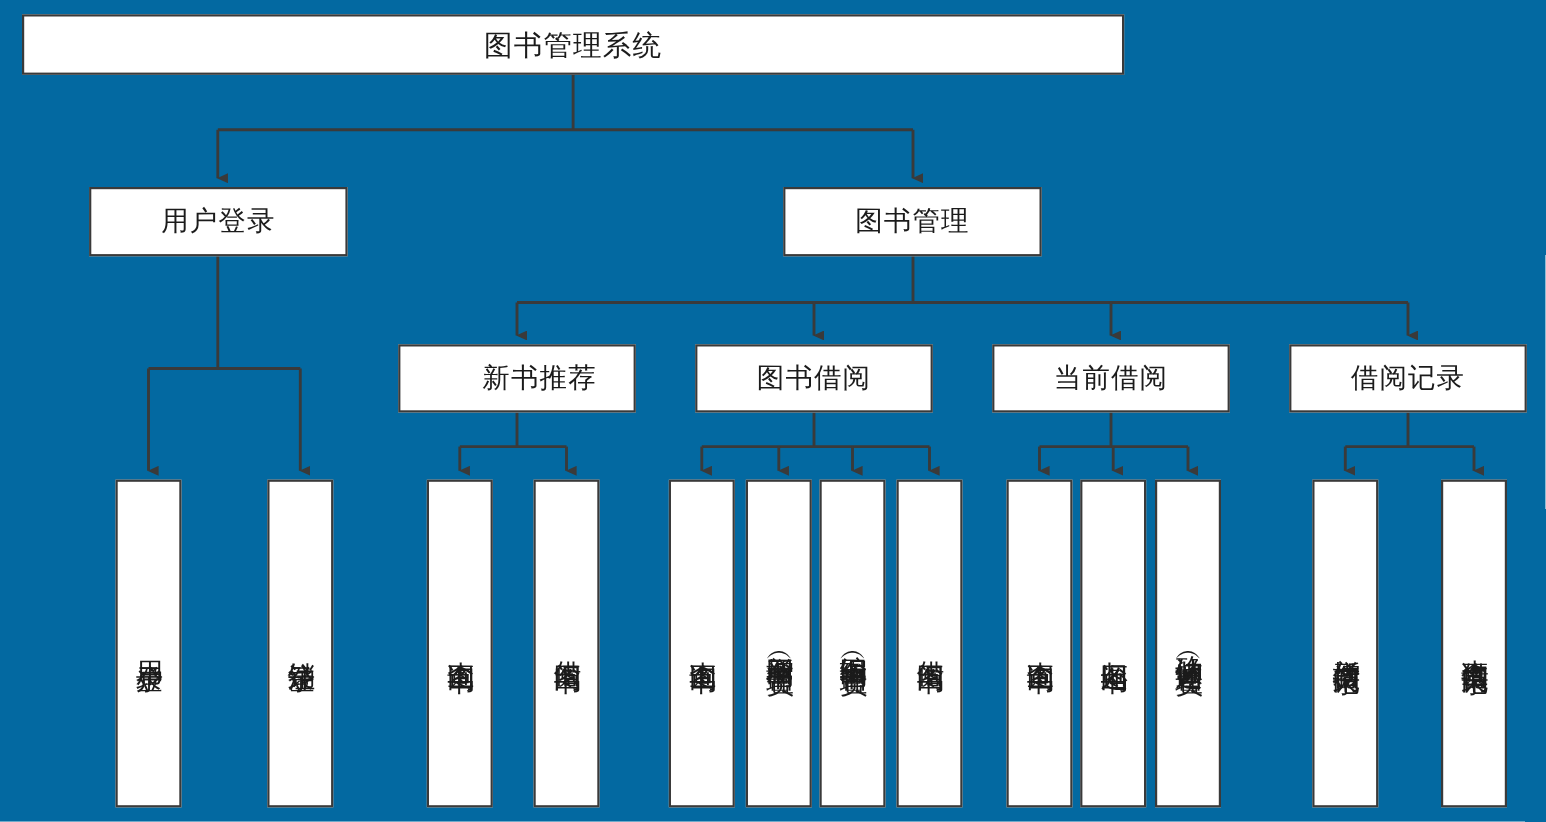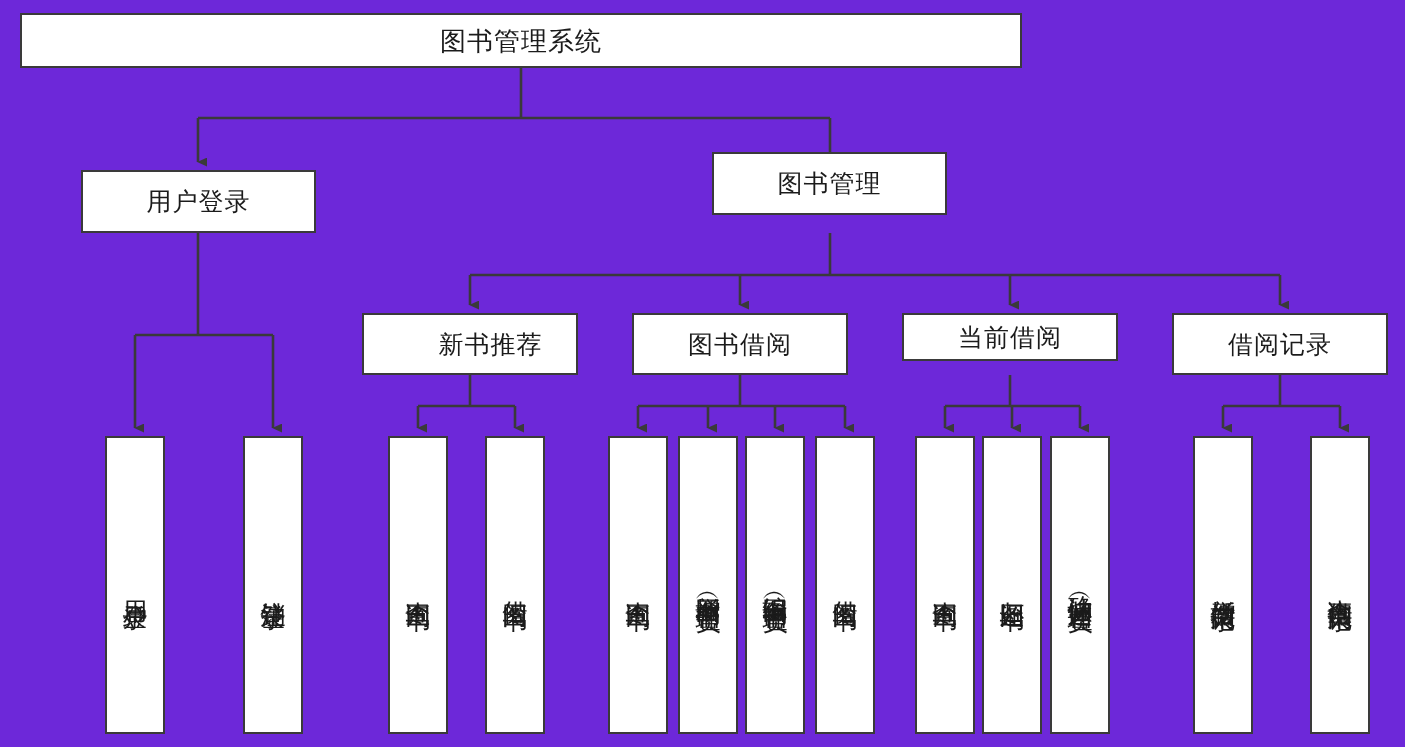--- a/index.html
+++ b/index.html
@@ -7,21 +7,21 @@
     padding: 0;
     background: #ffffff;
   }
   body {
     font-family: "Liberation Sans", "DejaVu Sans", sans-serif;
   }
   #canvas {
     position: relative;
     width: 1405px;
     height: 747px;
-    background: #6d28d9;
+    background: #0369a1;
     overflow: hidden;
   }
   #wires {
     position: absolute;
     left: 0;
     top: 0;
     width: 1405px;
     height: 747px;
     pointer-events: none;
   }
@@ -134,31 +134,31 @@
     </g>
   </svg>
 
   <div class="node h root" style="left:20px; top:13px; width:1002px; height:55px;">
     <span>图书管理系统</span>
   </div>
 
   <div class="node h" style="left:81px; top:170px; width:235px; height:63px;">
     <span>用户登录</span>
   </div>
-  <div class="node h" style="left:712px; top:152px; width:235px; height:63px;text-align:right;">
+  <div class="node h" style="left:712px; top:170px; width:235px; height:63px;text-align:right;">
     <span>图书管理</span>
   </div>
 
   <div class="node h" style="left:362px; top:313px; width:216px; height:62px;padding-left:41px;">
     <span>新书推荐</span>
   </div>
   <div class="node h" style="left:632px; top:313px; width:216px; height:62px;justify-content:center;">
     <span>图书借阅</span>
   </div>
-  <div class="node h" style="left:902px; top:313px; width:216px; height:48px;">
+  <div class="node h" style="left:902px; top:313px; width:216px; height:62px;">
     <span>当前借阅</span>
   </div>
   <div class="node h" style="left:1172px; top:313px; width:216px; height:62px;text-align:center;">
     <span>借阅记录</span>
   </div>
 
   <div class="leaf" style="left:105px; top:436px; width:60px; height:298px;">
     <span class="vtext">用户登录</span>
   </div>
   <div class="leaf" style="left:243px; top:436px; width:60px; height:298px;">

